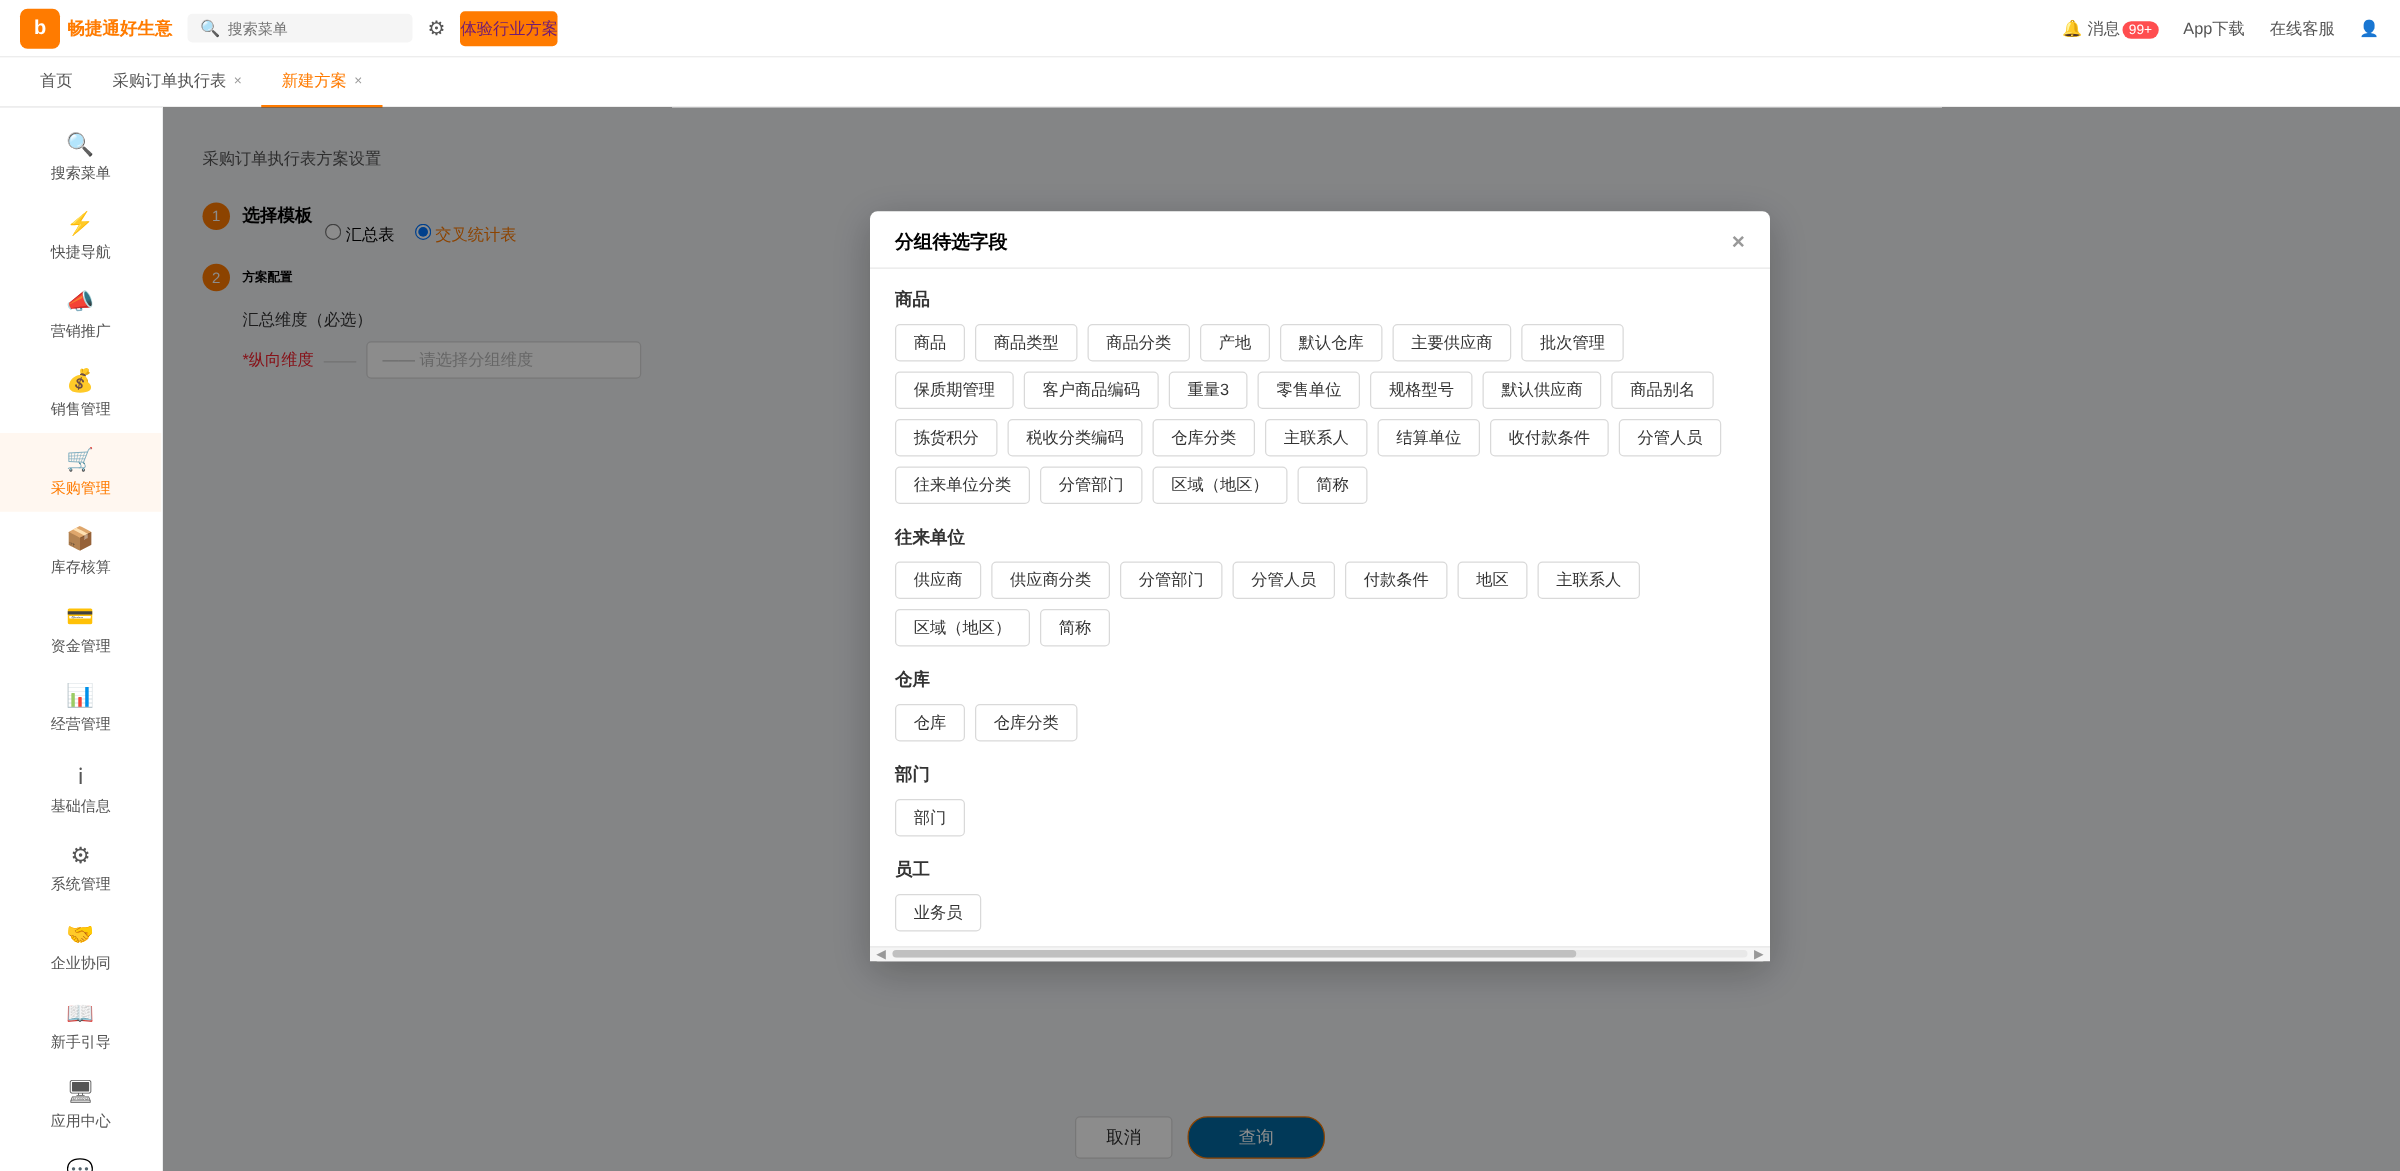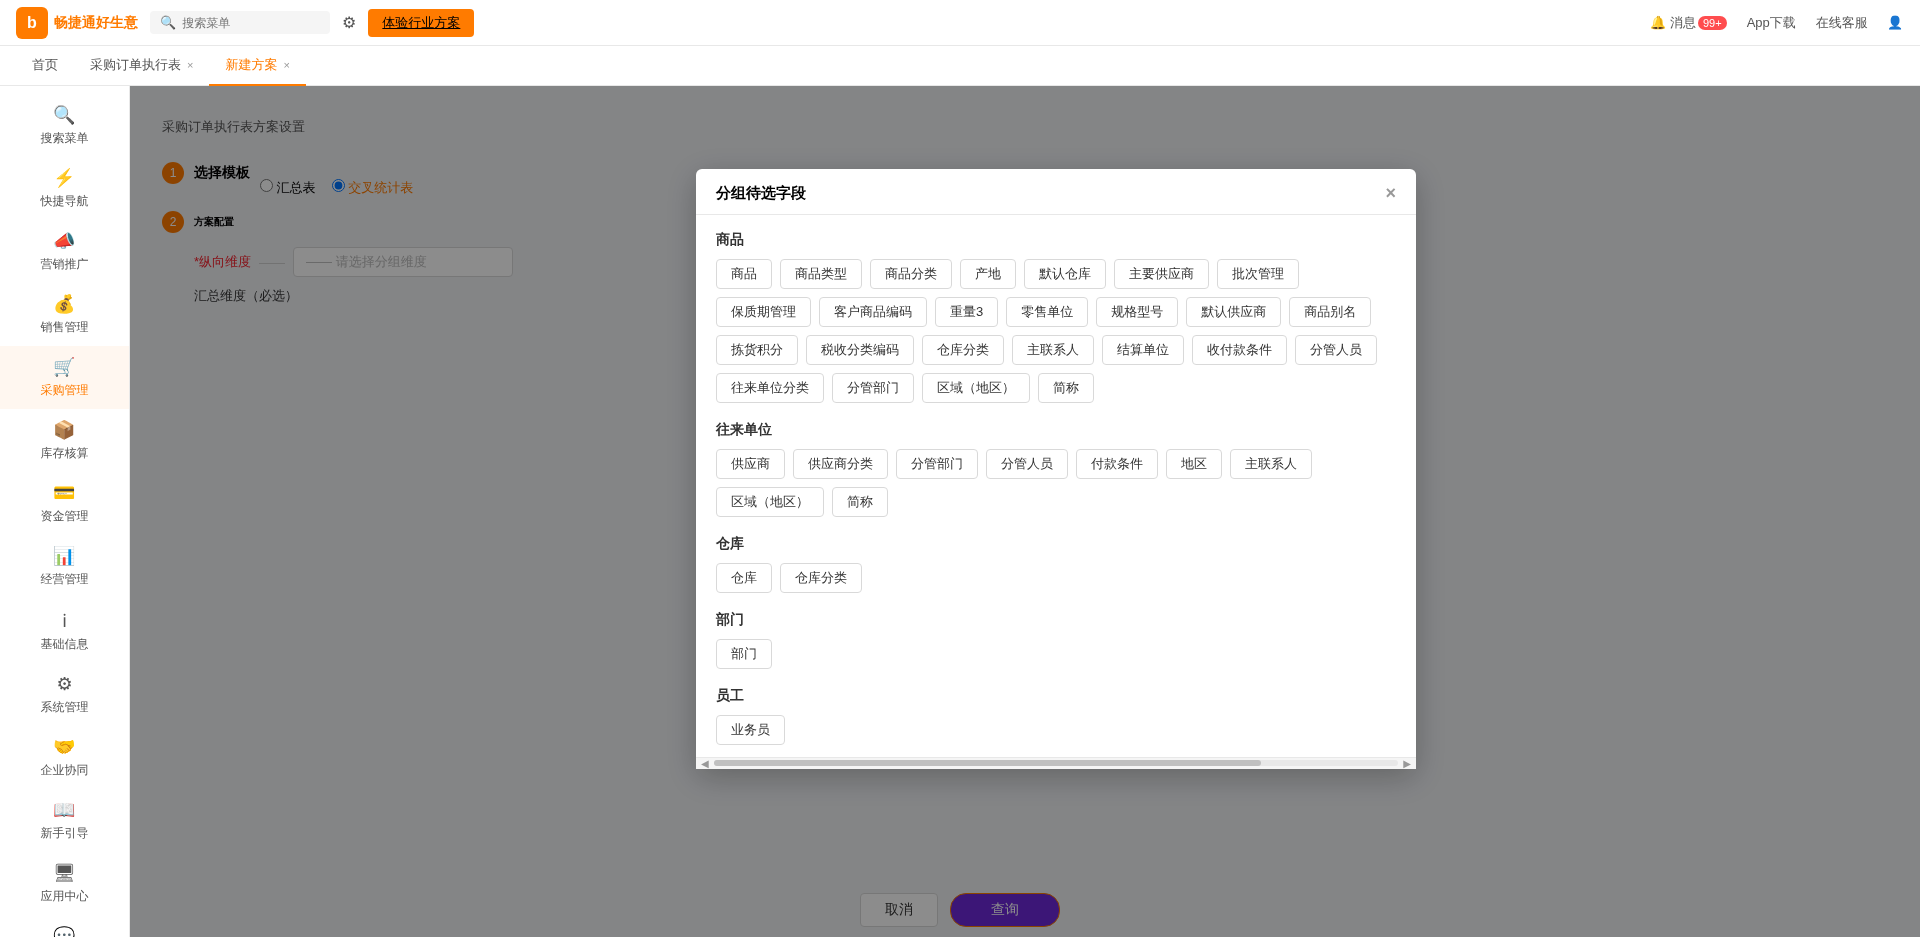--- a/index.html
+++ b/index.html
@@ -13,21 +13,21 @@
       align-items: center;
       padding: 0 16px;
       border-bottom: 1px solid #e8e8e8;
       justify-content: space-between;
     }
     .top-bar-left { display: flex; align-items: center; gap: 12px; }
     .logo-area { display: flex; align-items: center; gap: 6px; color: #ff7b00; font-weight: bold; font-size: 14px; }
     .logo-icon { width: 32px; height: 32px; background: #ff7b00; border-radius: 6px; display: flex; align-items: center; justify-content: center; color: white; font-size: 16px; font-weight: bold; }
     .search-bar { display: flex; align-items: center; background: #f5f5f5; border-radius: 4px; padding: 4px 10px; gap: 6px; width: 180px; }
     .search-bar input { background: none; border: none; outline: none; font-size: 12px; width: 120px; }
-    .nav-btn { background: #ff7b00; color: #000000; border: none; border-radius: 4px; padding: 5px 14px; font-size: 13px; cursor: pointer; text-decoration: underline; }
+    .nav-btn { background: #ff7b00; color: #701a75; border: none; border-radius: 4px; padding: 5px 0; font-size: 13px; cursor: pointer; }
     .top-bar-right { display: flex; align-items: center; gap: 20px; font-size: 13px; color: #555; text-align: center; }
     .top-bar-right .badge { background: #ff4d4f; color: white; border-radius: 10px; padding: 1px 5px; font-size: 11px; margin-left: 2px; }
     .gear-btn { color: #555; cursor: pointer; font-size: 16px; }
 
     
     .tab-bar {
       height: 40px;
       background: #fff;
       display: flex;
       align-items: center;
@@ -168,21 +168,21 @@
     .btn-cancel {
       background: #fff;
       border: 1px solid #d9d9d9;
       border-radius: 4px;
       padding: 7px 24px;
       font-size: 14px;
       cursor: pointer;
       color: #333;
     }
     .btn-confirm {
-      background: #6d28d9;
+      background: #0369a1;
       border: 1px solid #ff7b00;
       border-radius: 16px;
       padding: 7px 40px;
       font-size: 14px;
       cursor: pointer;
       color: white;
     }
 
     
     .bg-content { padding: 16px; }
@@ -302,26 +302,26 @@
         <div style="display:flex;gap:16px;align-items:center;font-size:13px;margin-top:31px;">
           <label><input type="radio" name="template" style=""> 汇总表</label>
           <label style="color:#ff7b00;"><input type="radio" name="template" checked="" style=""> 交叉统计表</label>
         </div>
       </div>
 
       <div style="display:flex;align-items:center;gap:10px;margin-bottom:14px;">
         <div class="step-num">2</div>
         <span style="font-weight:bold;font-size:10px;">方案配置</span>
       </div>
+      <div style="margin-left:32px;font-size:13px;color:#333;margin-bottom:8px;">汇总维度（必选）</div>
       <div style="margin-left:32px;display:flex;align-items:center;gap:8px;margin-bottom:10px;">
         <span style="color:#f5222d;">*纵向维度</span>
         <span style="color:#ccc;">——</span>
         <div style="border:1px solid #d9d9d9;border-radius:4px;padding:5px 12px;background:#fff;color:#bbb;font-size:13px;min-width:220px;">——  请选择分组维度</div>
       </div>
-      <div style="margin-left:32px;font-size:13px;color:#333;margin-bottom:8px;">汇总维度（必选）</div>
     </div>
   </div>
 
   <div class="modal-overlay"></div>
 
   <div class="modal">
     <div class="modal-header">
       <span>分组待选字段</span>
       <span class="modal-close">×</span>
     </div>

